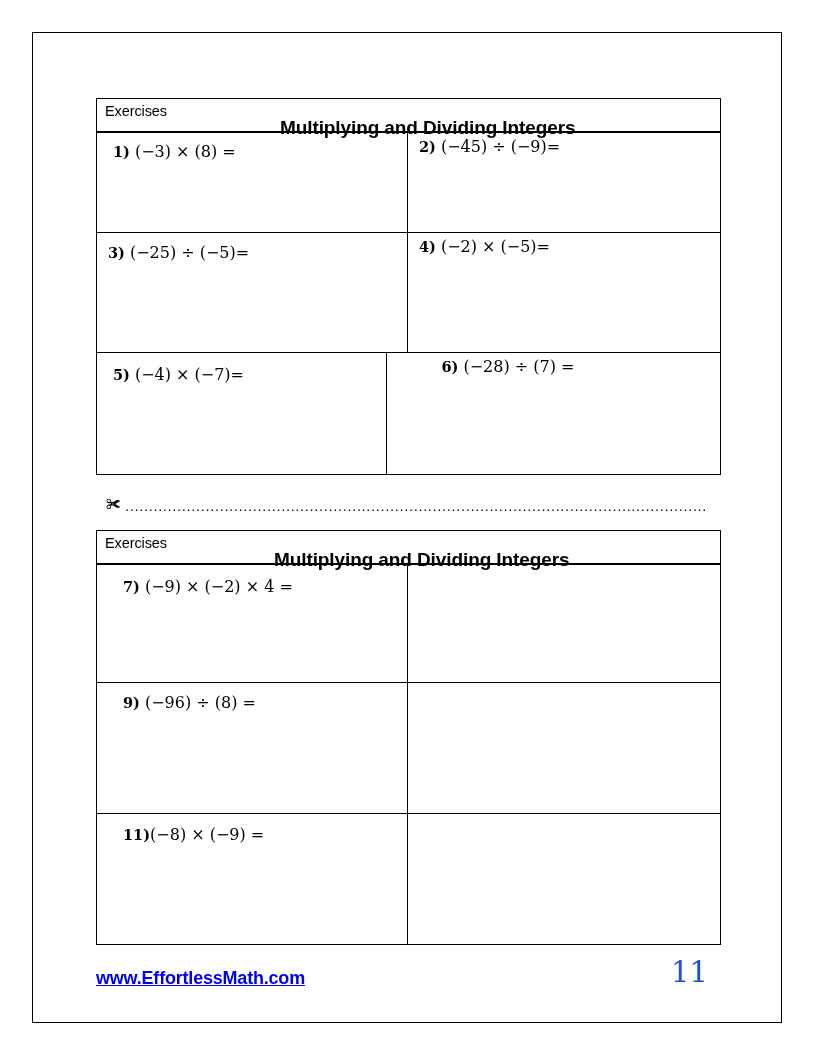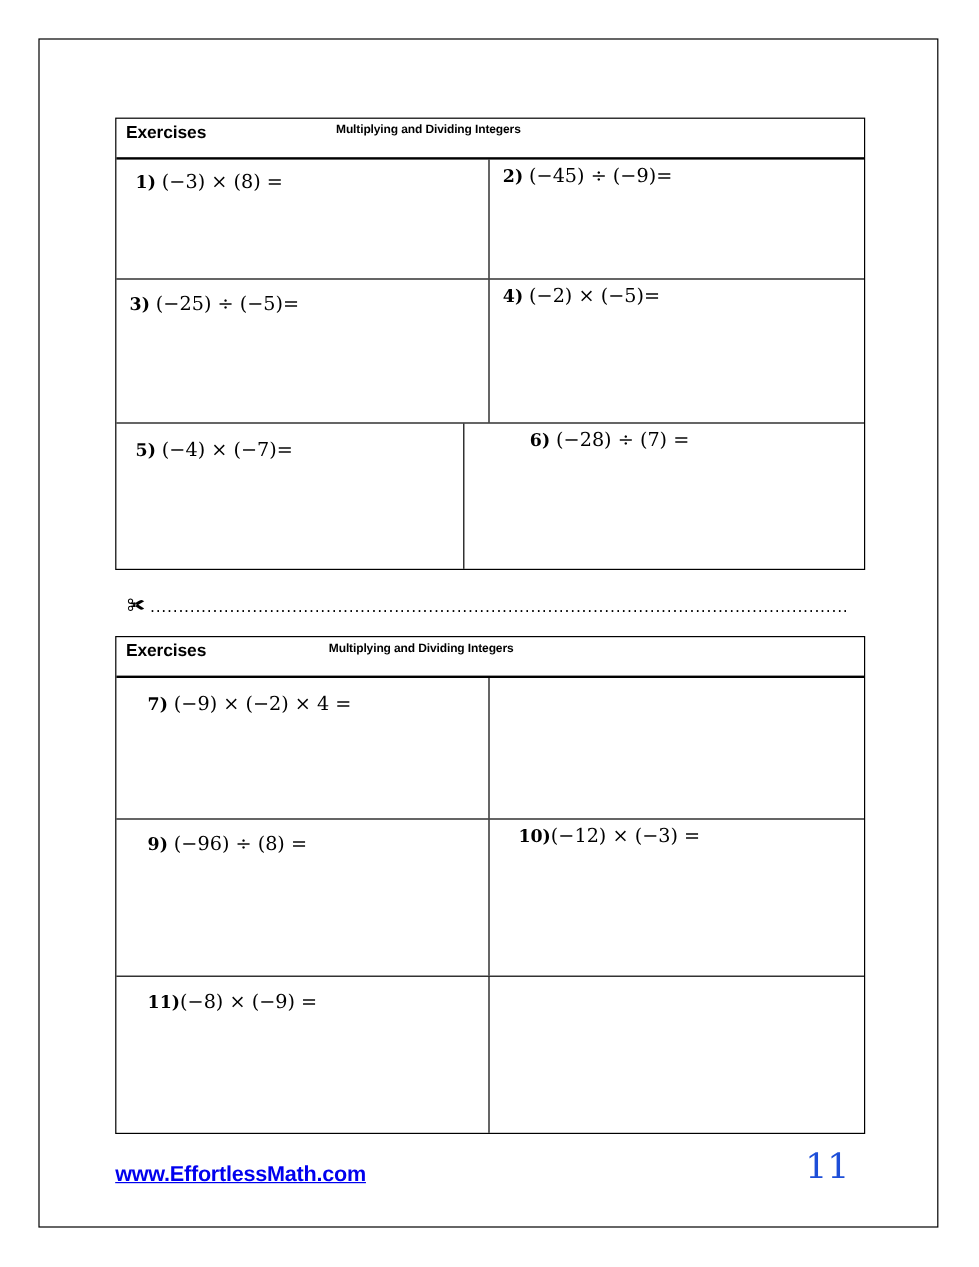--- a/index.html
+++ b/index.html
@@ -46,32 +46,33 @@
   .ws-header {
     display: flex;
     align-items: flex-start;
     height: 34px;
     border-bottom: 2.2px solid #000000;
     box-sizing: border-box;
     padding-top: 4px;
   }
   .ws-header .hdr-exercises {
     font-size: 14.5px;
-    font-weight: bold;
+    font-weight: normal;
     letter-spacing: -0.1px;
     padding-left: 8px;
     width: 183px;
     box-sizing: border-box;
     white-space: nowrap;
   }
   .ws-header .hdr-title {
-    font-size: 10px;
+    font-size: 19px;
     font-weight: bold;
     letter-spacing: -0.1px;
     white-space: nowrap;
+    margin-top: 14px;
   }
   .worksheet.second .ws-header .hdr-exercises { width: 177px; }
 
   .ws-row {
     display: flex;
     border-bottom: 1.6px solid #000000;
     box-sizing: border-box;
   }
   .ws-row:last-child { border-bottom: none; gap: 44px; }
 
@@ -243,25 +244,20 @@
         </div>
       </div>
 
       <div class="ws-row" style="height:131px;">
         <div class="ws-cell left">
           <div class="prob" style="left:26px; top:12px;">
             <span class="num">9)</span>
             <span class="expr">(−96) ÷ (8) =</span>
           </div>
         </div>
-        <div class="ws-cell right">
-          <div class="prob" style="left:24px; top:6px;">
-            <span class="num">10)</span><span class="expr">(−12) × (−3) =</span>
-          </div>
-        </div>
       </div>
 
       <div class="ws-row" style="height:130px;">
         <div class="ws-cell left">
           <div class="prob" style="left:26px; top:13px;">
             <span class="num">11)</span><span class="expr">(−8) × (−9) =</span>
           </div>
         </div>
       </div>
 

